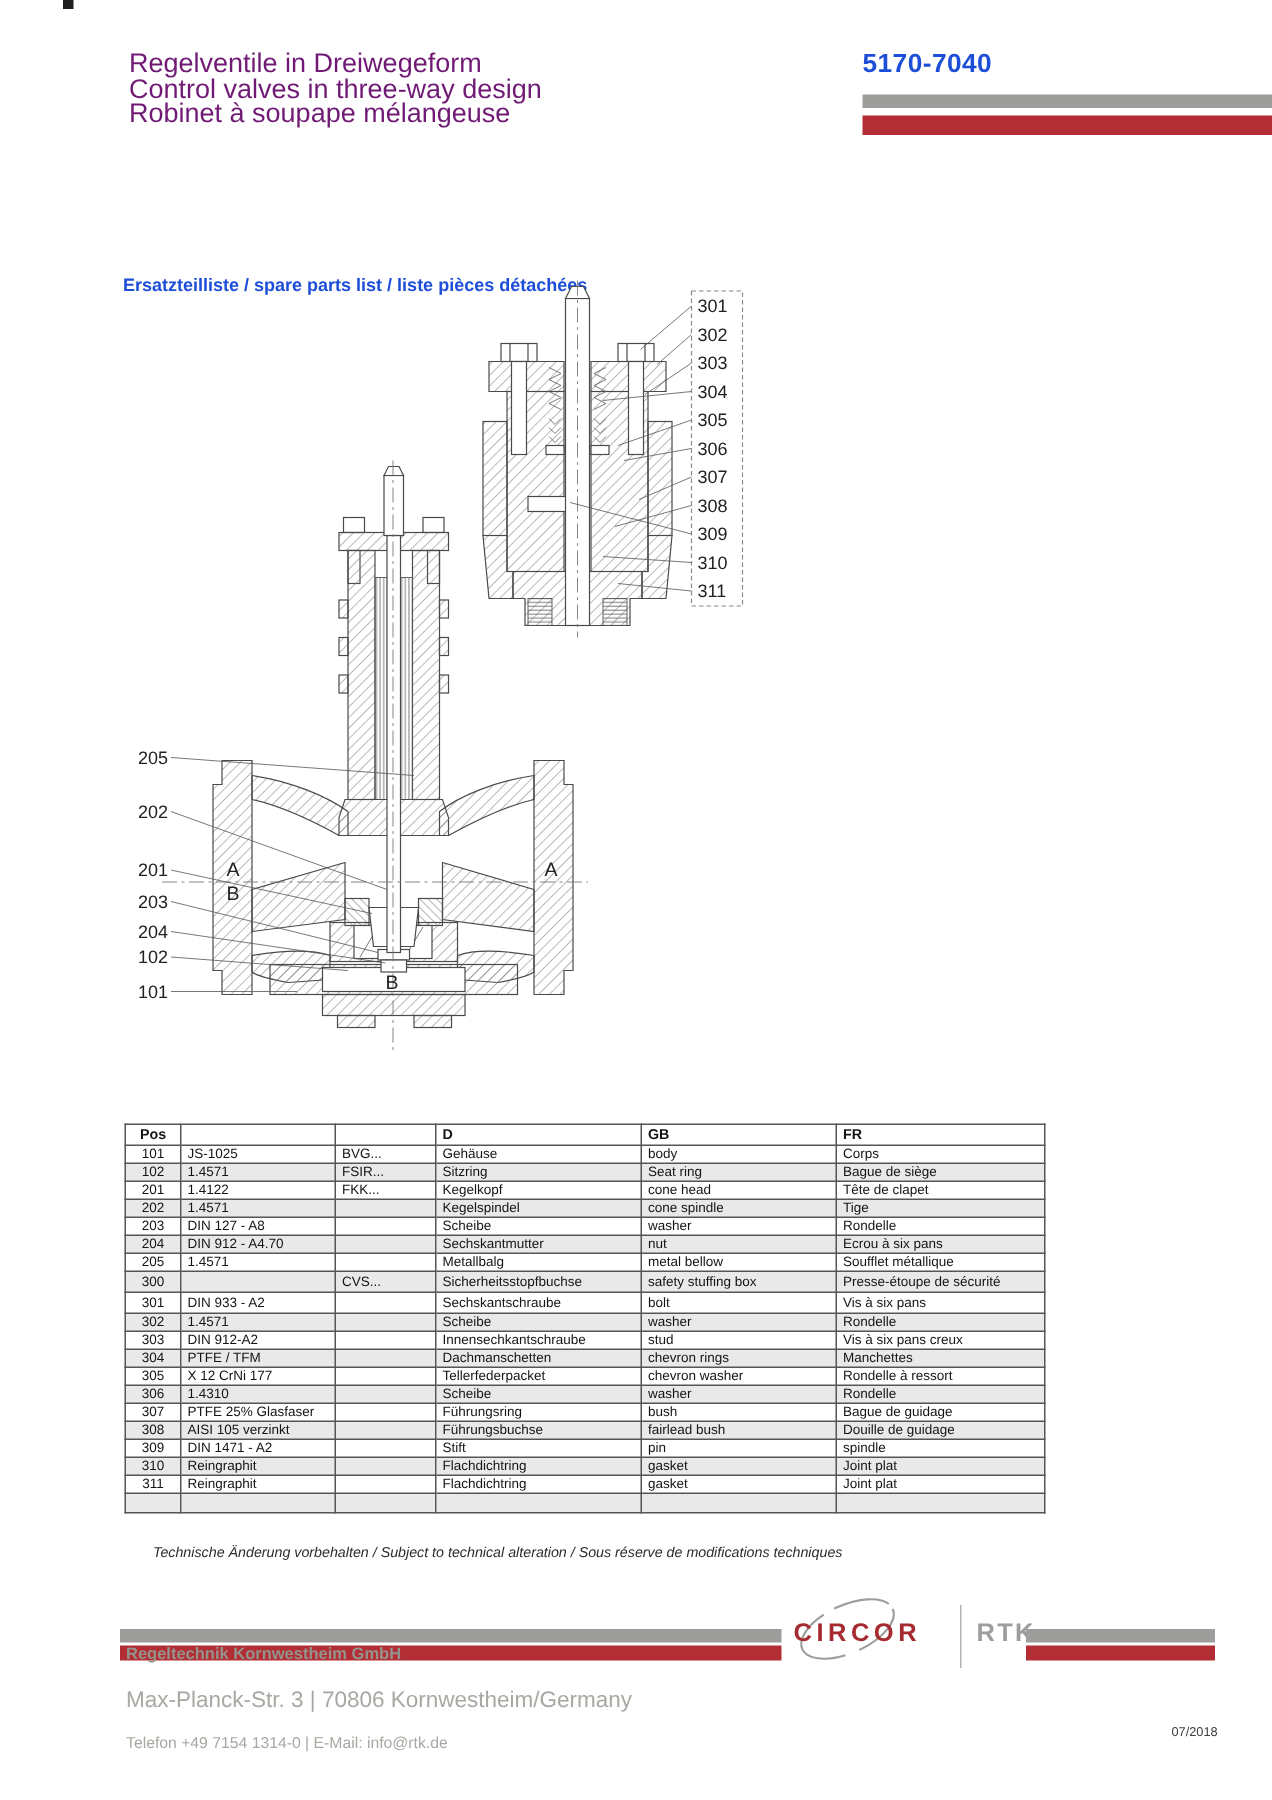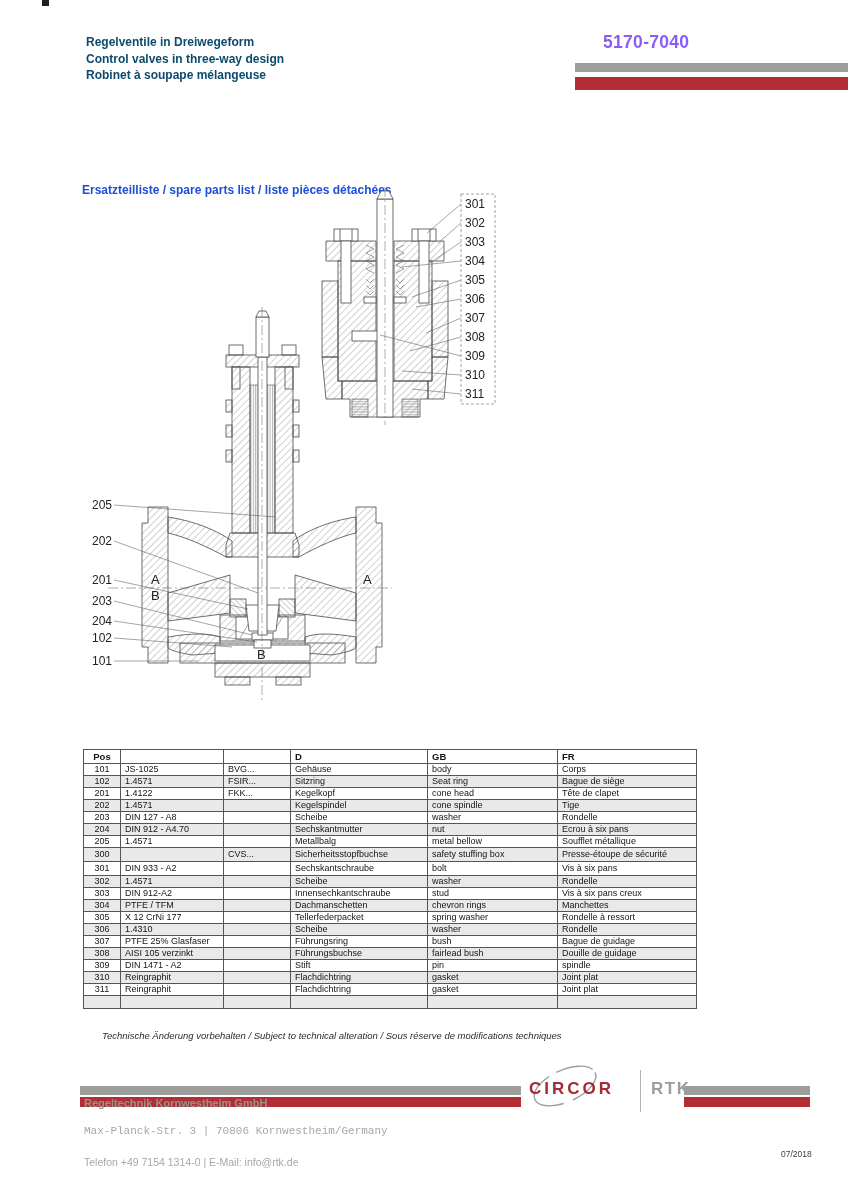--- a/index.html
+++ b/index.html
@@ -7,22 +7,22 @@
   body {
     width:848px; height:1200px; position:relative; overflow:hidden;
     font-family:"Liberation Sans", sans-serif; color:#111;
   }
   .abs { position:absolute; }
 
   
   .crop-mark { left:42px; top:0; width:7px; height:6px; background:#1f1f1f; }
 
   
-  .header-titles { left:86px; top:34px; font-weight:bold; font-size:12px; line-height:16.5px; color:#0c4a6e; }
-  .doc-number { left:575px; top:32px; font-weight:bold; font-size:17.5px; letter-spacing:.3px; color:#8b5cf6;margin-left:28px; }
+  .header-titles { left:86px; top:34px; font-weight:normal; font-size:18px; line-height:16.5px; color:#701a75; }
+  .doc-number { left:575px; top:32px; font-weight:bold; font-size:17.5px; letter-spacing:.3px; color:#1d4ed8; }
   .hbar { height:9px; }
   .hbar-gray-top { left:575px; top:63px; width:273px; background:#9d9d9c; }
   .hbar-red-top  { left:575px; top:77px; width:273px; height:13px; background:#b22e34; }
 
   .section-title { left:82px; top:138px; font-weight:bold; font-size:12px; color:#1d4ed8;margin-top:45px; }
 
   
   .drawing { left:80px; top:185px; }
   .drawing text { font-family:"Liberation Sans", sans-serif; fill:#222; }
   .lbl  { font-size:12px; }
@@ -54,21 +54,21 @@
 
   
   .fbar-gray-l { left:80px;  top:1086px; width:441px; height:9px;  background:#9d9d9c; }
   .fbar-red-l  { left:80px;  top:1097px; width:441px; height:10px; background:#b22e34; }
   .fbar-gray-r { left:684px; top:1086px; width:126px; height:9px;  background:#9d9d9c; }
   .fbar-red-r  { left:684px; top:1097px; width:126px; height:10px; background:#b22e34; }
   .logo-svg { left:523px; top:1064px; }
   .logo-divider { left:640px; top:1070px; width:1px; height:42px; background:#b3b3b3; }
   .logo-rtk { left:651px; top:1079px; font-size:17px; font-weight:600; letter-spacing:1.5px; color:#9d9d9c; }
   .company { left:84px; top:1097px; font-weight:bold; font-size:11px; color:#94948d; }
-  .addr1   { left:84px; top:1125px; font-size:11px; color:#a8a8a2;font-family:Liberation Mono, monospace; }
+  .addr1   { left:84px; top:1125px; font-size:15px; color:#a8a8a2; }
   .addr2   { left:84px; top:1140px; font-size:10.5px; color:#a8a8a2;margin-top:16px; }
   .date-code { left:781px; top:1149px; font-size:8.5px; color:#3c3c3c;text-align:center; }
 </style>
 </head>
 <body>
 
 <div class="abs crop-mark"></div>
 
 <div class="abs header-titles">
   <div>Regelventile in Dreiwegeform</div>
@@ -347,21 +347,21 @@
         <td></td>
         <td>Dachmanschetten</td>
         <td>chevron rings</td>
         <td>Manchettes</td>
       </tr>
       <tr>
         <td>305</td>
         <td>X 12 CrNi 177</td>
         <td></td>
         <td>Tellerfederpacket</td>
-        <td>spring washer</td>
+        <td>chevron washer</td>
         <td>Rondelle à ressort</td>
       </tr>
       <tr>
         <td>306</td>
         <td>1.4310</td>
         <td></td>
         <td>Scheibe</td>
         <td>washer</td>
         <td>Rondelle</td>
       </tr>

